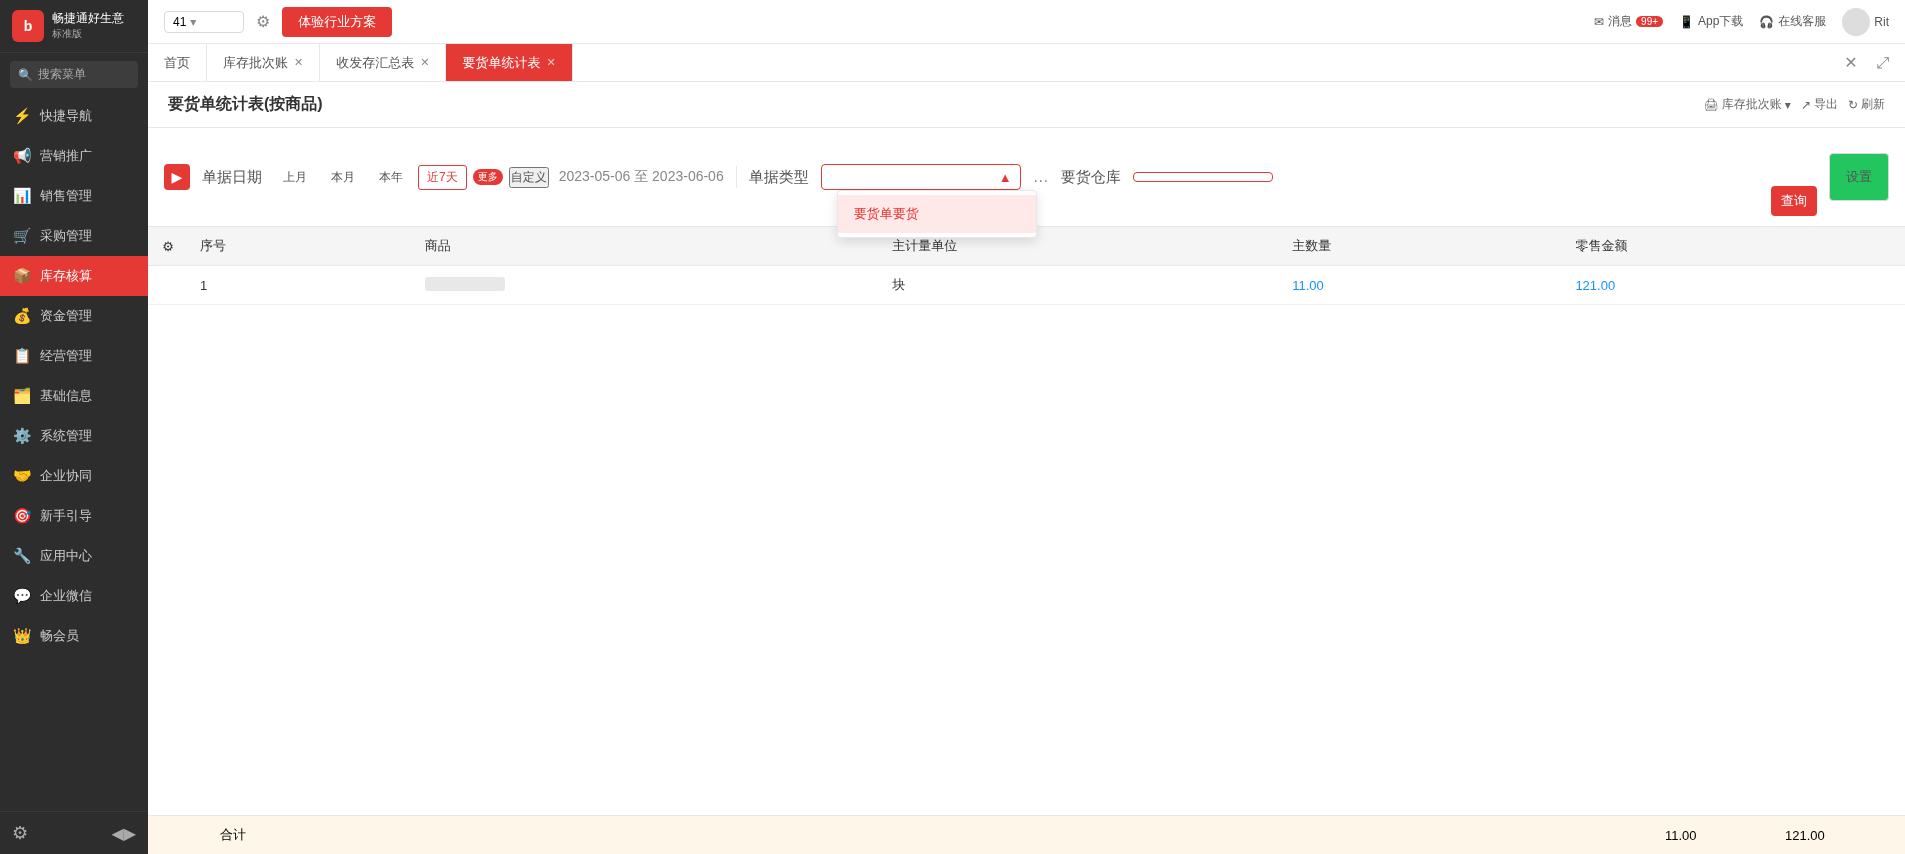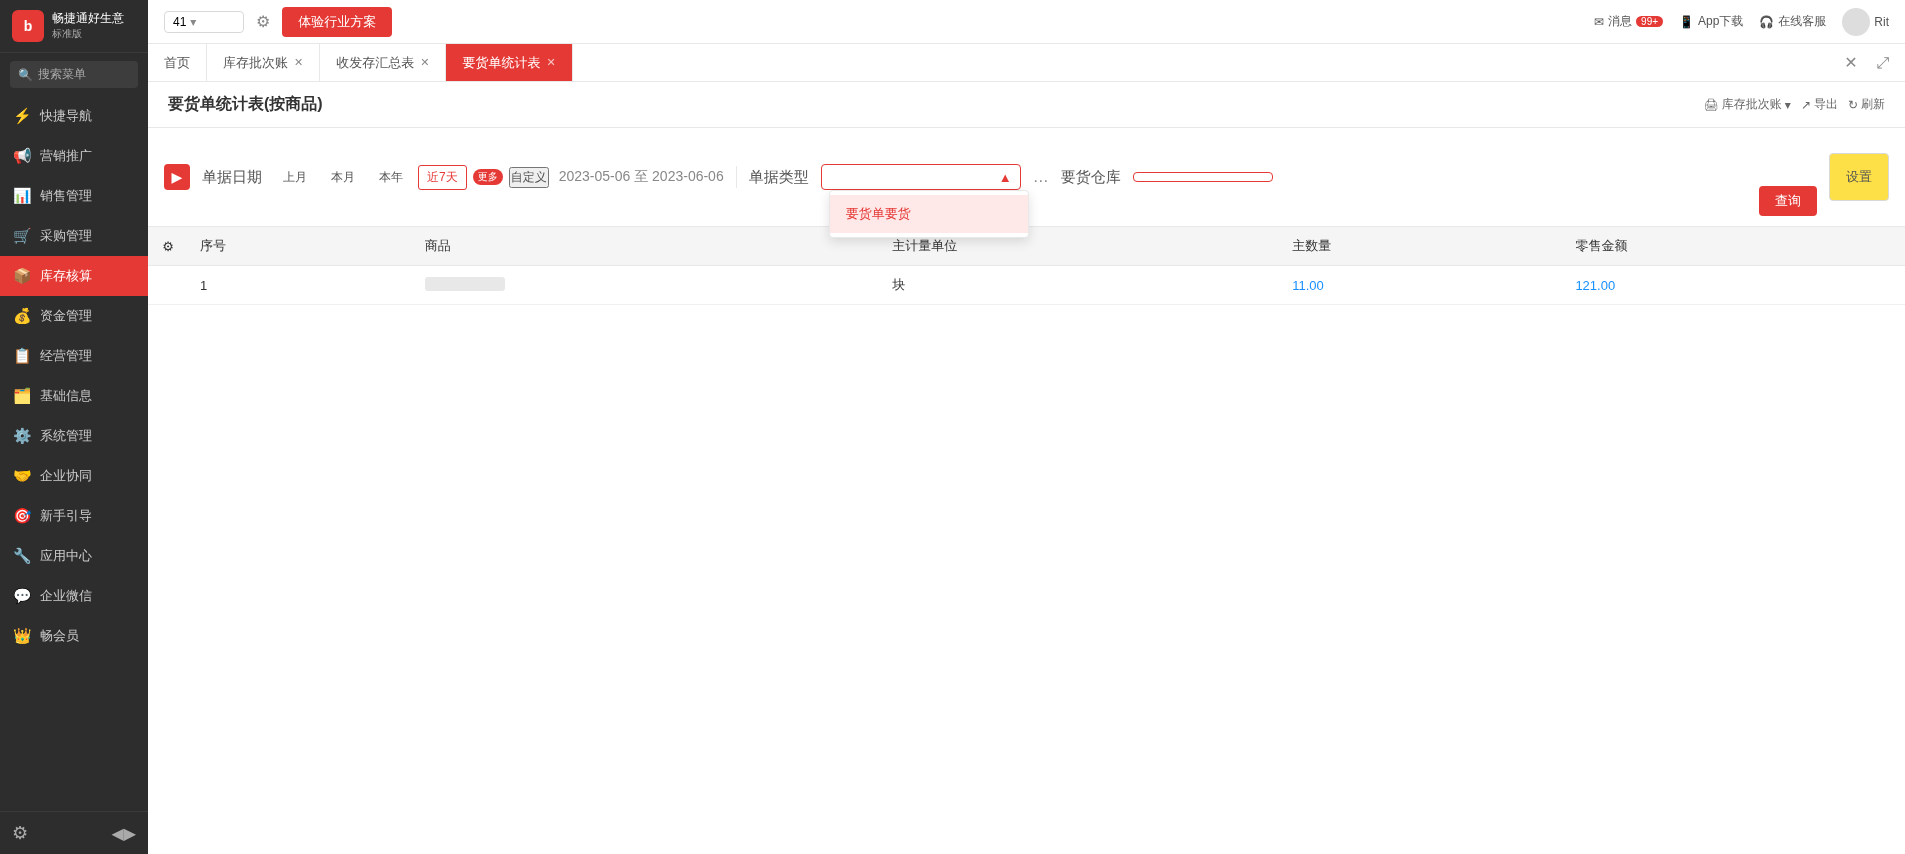--- a/index.html
+++ b/index.html
@@ -211,33 +211,33 @@
       background: #fff;
       position: relative;
     }
     .filter-select-field .chevron { color: #e53935; }
 
     .filter-more-btn { background: none; border: none; cursor: pointer; color: #888; font-size: 16px; }
 
     .btn-query {
       background: #e53935; color: #fff;
       border: none; border-radius: 4px;
-      padding: 6px 16px; font-size: 13px; cursor: pointer; margin-top: 48px;
+      padding: 6px 10px; font-size: 13px; cursor: pointer; margin-top: 48px;
     }
     .btn-settings {
-      background: #fde047; color: #555;
+      background: #22c55e; color: #555;
       border: 1px solid #d9d9d9; border-radius: 4px;
       padding: 14px 16px; font-size: 13px; cursor: pointer;
     }
 
     
     .dropdown-menu {
       position: absolute;
       top: 100%;
-      left: 8px;
+      left: 16px;
       background: #fff;
       border: 1px solid #e8e8e8;
       border-radius: 4px;
       box-shadow: 0 4px 12px rgba(0,0,0,0.12);
       z-index: 100;
       min-width: 200px;
       padding: 4px 0;
     }
     .dropdown-item {
       padding: 10px 16px;
@@ -499,15 +499,21 @@
               <span class="placeholder-text" style="width:80px;"></span>
             </td>
             <td>块</td>
             <td class="text-link">11.00</td>
             <td class="text-link">121.00</td>
           </tr>
         </tbody>
       </table>
     </div>
 
+    <div class="table-footer">
+      <span style="margin-left:60px;">合计</span>
+      <span style="flex:1"></span>
+      <span style="min-width:120px;padding:0 12px;">11.00</span>
+      <span style="min-width:120px;padding:0 12px;">121.00</span>
+    </div>
 
   </div>
 </div>
 
 </body></html>

